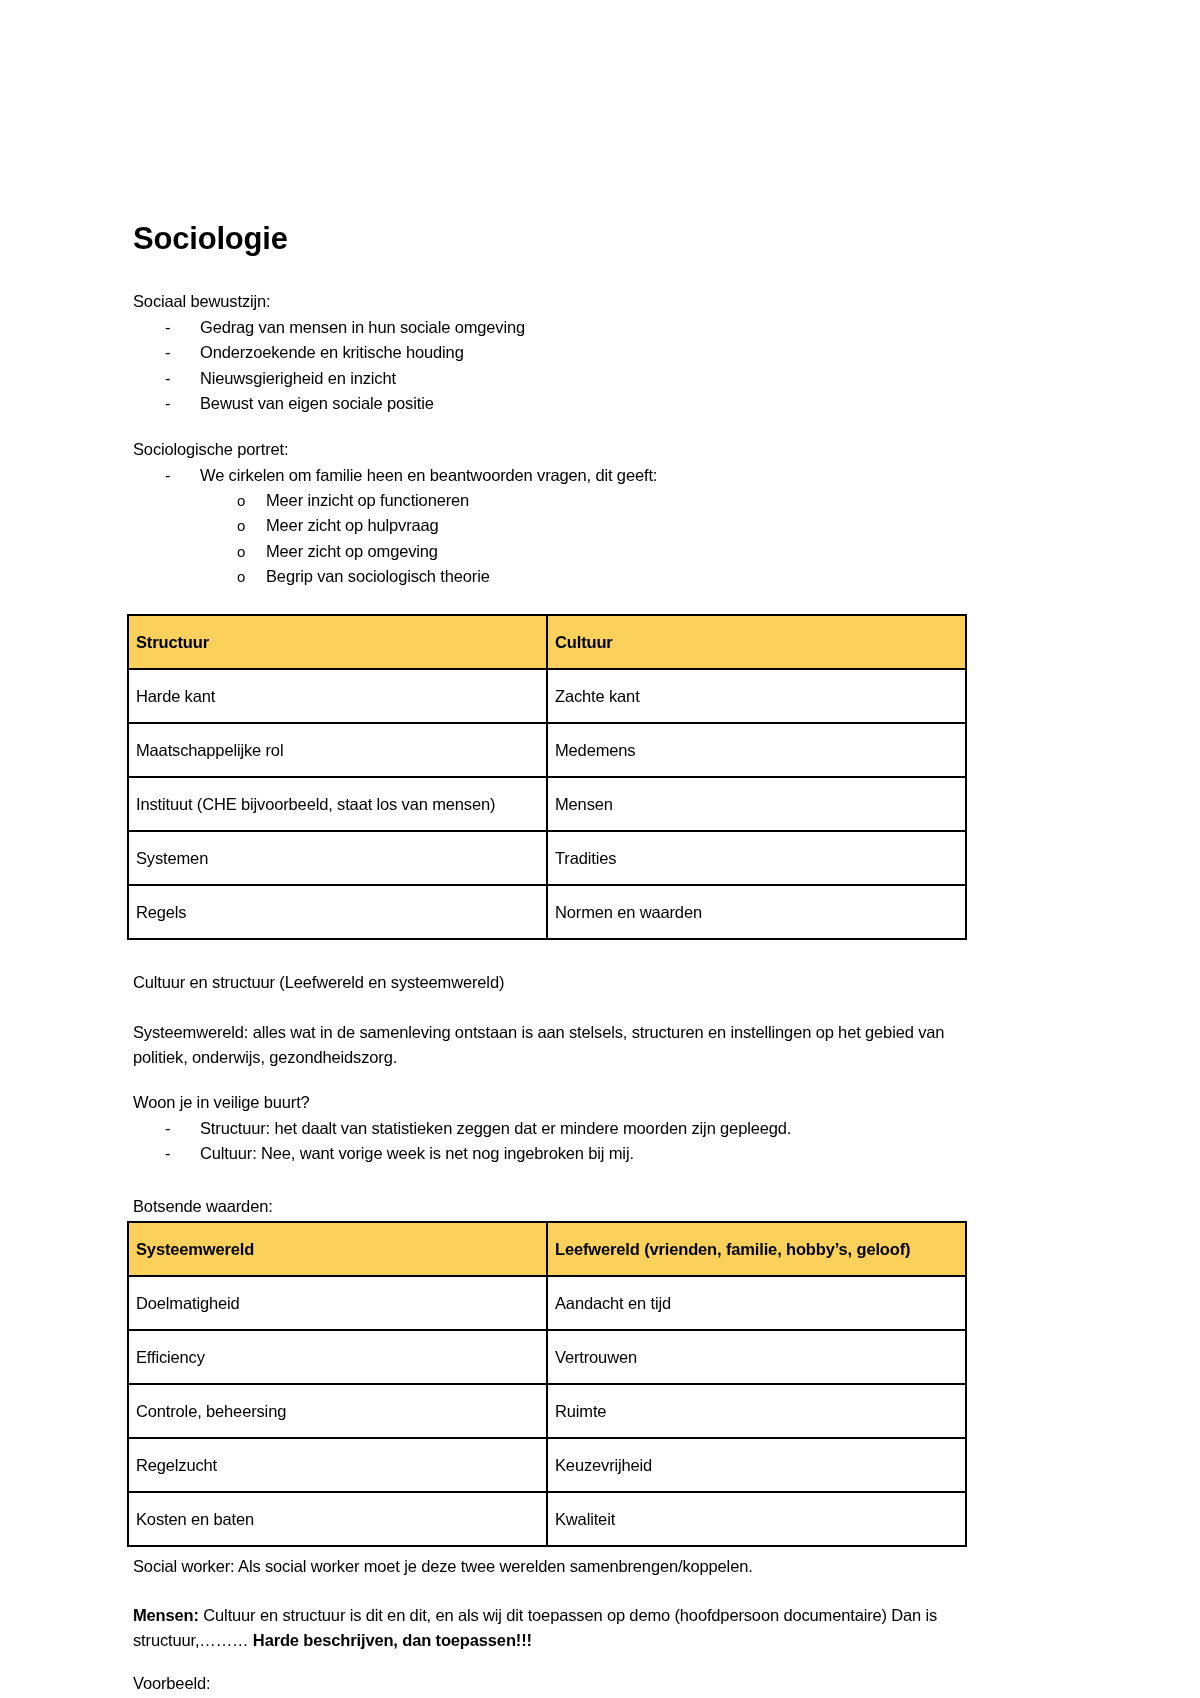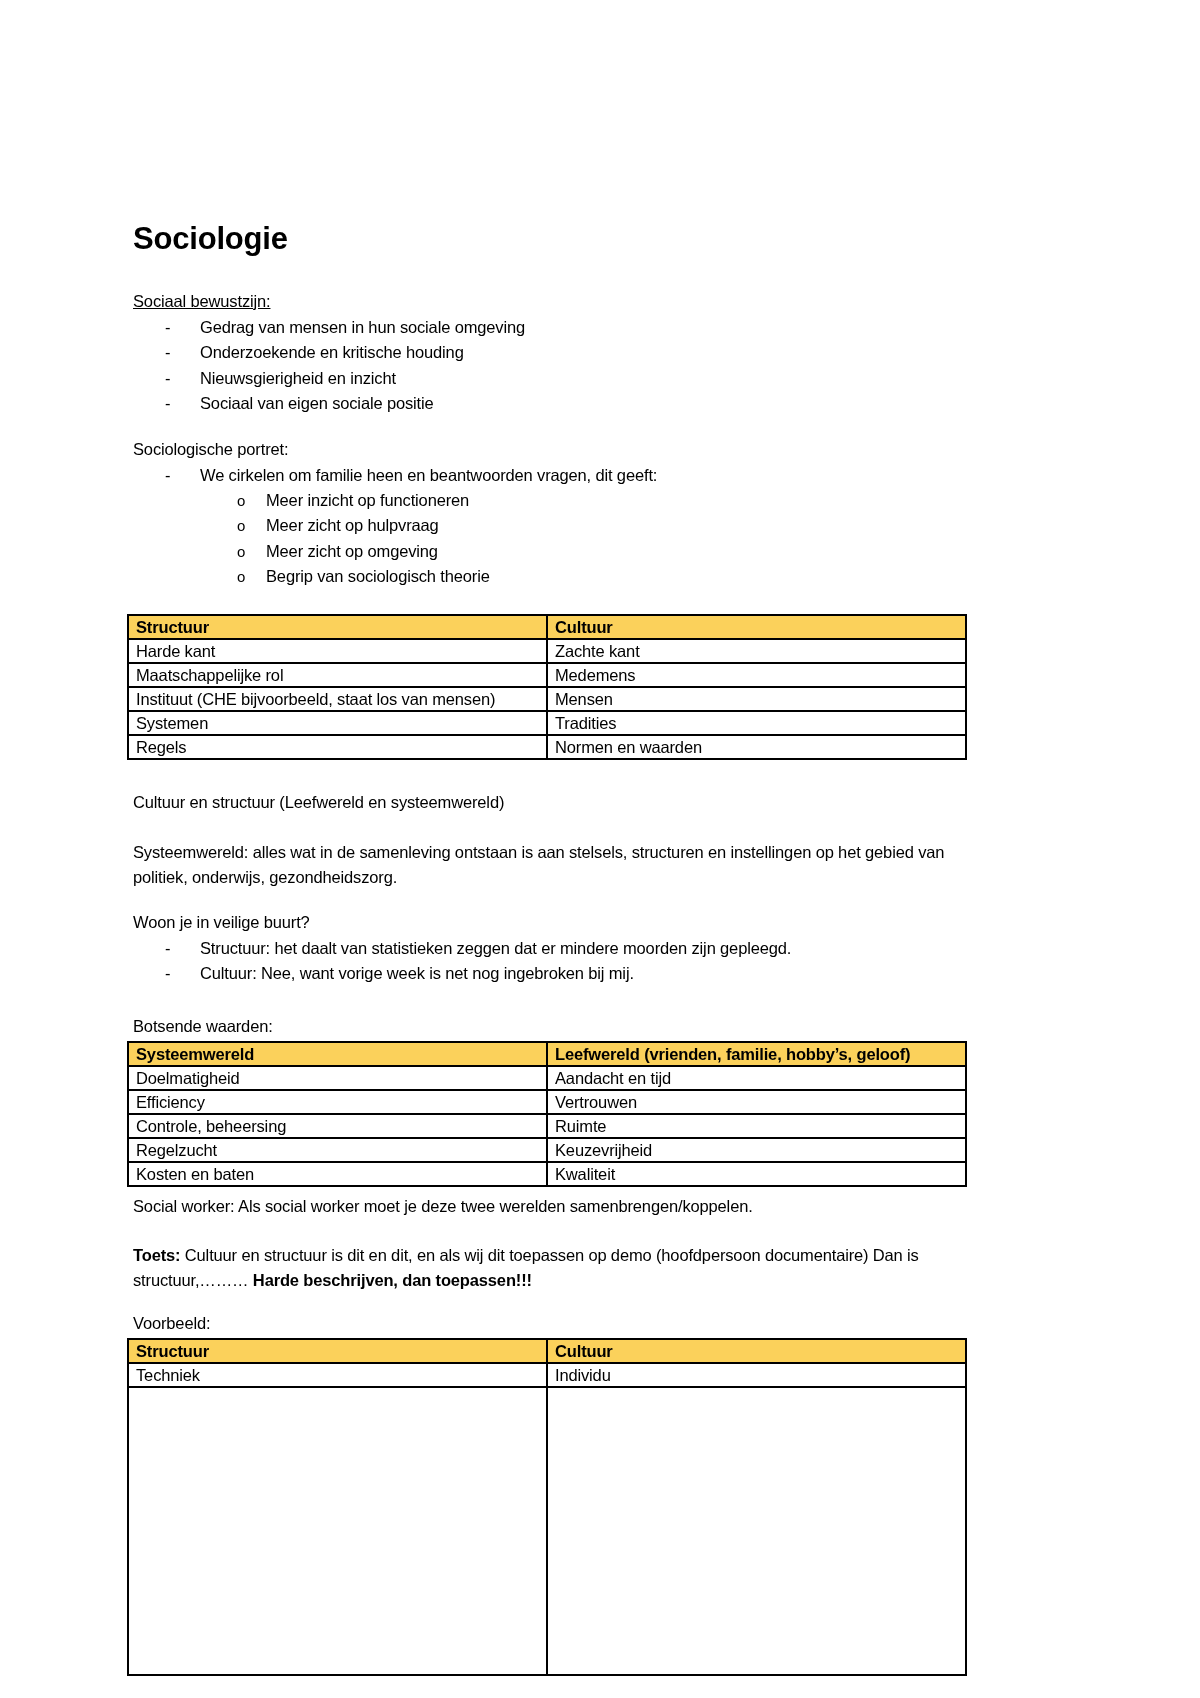--- a/index.html
+++ b/index.html
@@ -26,21 +26,21 @@
     font-weight: bold;
     letter-spacing: -0.2px;
   }
   .p, .h {
     margin: 0;
     font-size: 16.5px;
     line-height: 25px;
     letter-spacing: -0.15px;
   }
   .bold { font-weight: normal; }
-  .mt-sociaal   { margin-top: 32px; text-decoration: underline; }
+  .mt-sociaal   { margin-top: 32px; }
   .mt-portret   { margin-top: 20px; }
   .mt-cultuur   { margin-top: 30px; }
   .mt-systeem   { margin-top: 25px; }
   .mt-woon      { margin-top: 20px; }
   .mt-botsende  { margin-top: 28px; }
   .mt-social    { margin-top: 7px; }
   .mt-toets     { margin-top: 24px; }
   .mt-voorbeeld { margin-top: 18px; }
 
   ul.list {
@@ -75,21 +75,21 @@
     width: 840px;
     margin-left: -6px;
     margin-top: 24px;
   }
   table.doc-table.tight { margin-top: 2px; }
   table.doc-table th,
   table.doc-table td {
     box-sizing: border-box;
     width: 50%;
     border: 2px solid #000000;
-    padding: 1px 7px;
+    padding: 16px 7px;
     font-size: 16.5px;
     line-height: 20px;
     letter-spacing: -0.15px;
     text-align: left;
     vertical-align: top;
     font-weight: normal;
   }
   table.doc-table th {
     background: var(--header-bg, #FBD15B);
     font-weight: bold;
@@ -112,21 +112,21 @@
     <li>
       <span class="m1">-</span>
       <span class="t">Onderzoekende en kritische houding</span>
     </li>
     <li>
       <span class="m1">-</span>
       <span class="t">Nieuwsgierigheid en inzicht</span>
     </li>
     <li>
       <span class="m1">-</span>
-      <span class="t">Sociaal van eigen sociale positie</span>
+      <span class="t">Bewust van eigen sociale positie</span>
     </li>
   </ul>
 
   <p class="p mt-portret">Sociologische portret:</p>
   <ul class="list">
     <li>
       <span class="m1">-</span>
       <span class="t">We cirkelen om familie heen en beantwoorden vragen, dit geeft:</span>
     </li>
     <li>
@@ -222,21 +222,21 @@
       </tr>
       <tr>
         <td>Kosten en baten</td>
         <td>Kwaliteit</td>
       </tr>
     </tbody>
   </table>
 
   <p class="p mt-social">Social worker: Als social worker moet je deze twee werelden samenbrengen/koppelen.</p>
 
-  <p class="p mt-toets"><strong>Toets:</strong><span> Cultuur en structuur is dit en dit, en als wij dit toepassen op demo (hoofdpersoon documentaire) Dan is structuur,……… </span><strong>Harde beschrijven, dan toepassen!!!</strong></p>
+  <p class="p mt-toets"><strong>Mensen:</strong><span> Cultuur en structuur is dit en dit, en als wij dit toepassen op demo (hoofdpersoon documentaire) Dan is structuur,……… </span><strong>Harde beschrijven, dan toepassen!!!</strong></p>
 
   <p class="p mt-voorbeeld">Voorbeeld:</p>
 
   <table class="doc-table tight">
     <thead>
       <tr>
         <th>Structuur</th>
         <th>Cultuur</th>
       </tr>
     </thead>

